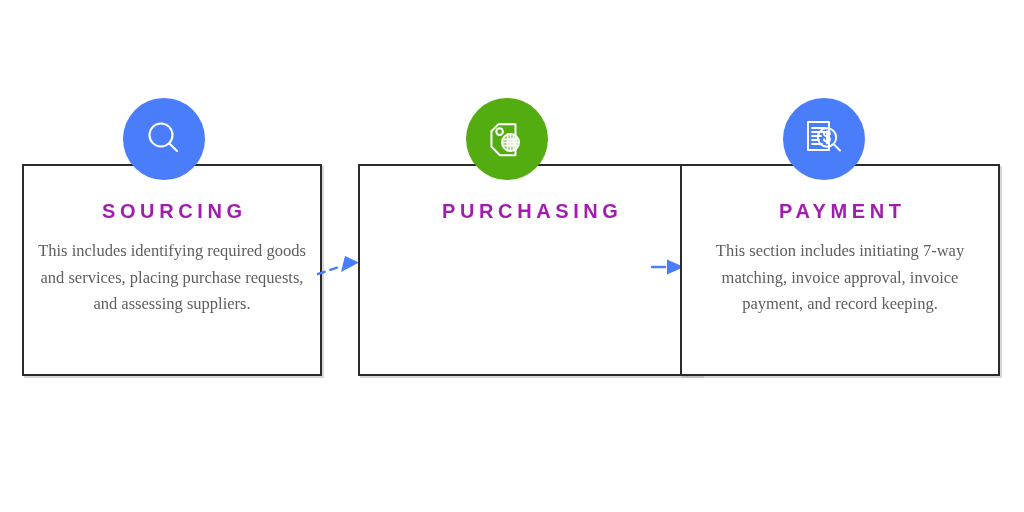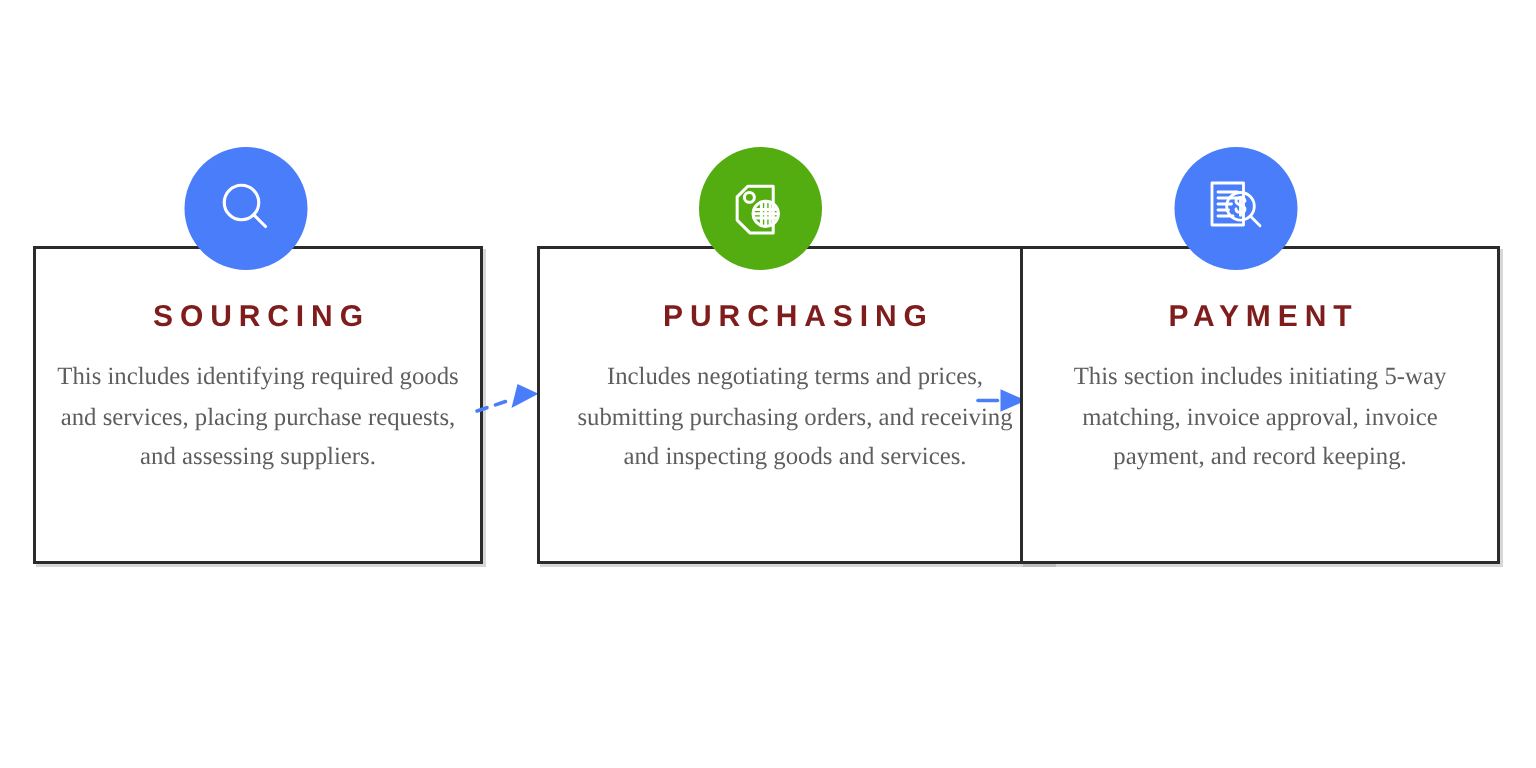--- a/index.html
+++ b/index.html
@@ -36,21 +36,21 @@
 
   .card-title {
     position: absolute;
     left: 0;
     right: 0;
     top: 34px;
     text-align: center;
     font-size: 20px;
     font-weight: 700;
     letter-spacing: 4.6px;
-    color: #7f1d1d;
+    color: #a21caf;
     text-indent: 4.6px;
   }
 
   .card-body {
     position: absolute;
     left: 14px;
     right: 14px;
     top: 72px;
     text-align: center;
     font-size: 16.5px;
@@ -106,21 +106,20 @@
 
   <div class="connector conn-1">
     <svg width="48" height="34" viewBox="0 0 48 34">
       <line x1="0" y1="22" x2="24" y2="14" stroke="#4a7dfa" stroke-width="2.4" stroke-linecap="round" stroke-dasharray="7 6"></line>
       <polygon points="23,20 41,10.5 27,4" fill="#4a7dfa"></polygon>
     </svg>
   </div>
 
   <div class="card card-2">
     <div class="card-title">PURCHASING</div>
-    <div class="card-body">Includes negotiating terms and prices, submitting purchasing orders, and receiving and inspecting goods and services.</div>
   </div>
 
   <div class="badge badge-2">
     <span>
       <svg width="46" height="46" viewBox="0 0 46 46" fill="none" stroke="#ffffff" stroke-width="2" stroke-linecap="round" stroke-linejoin="round">
 
         <path d="M6.5 17.5 L17.5 6.5 L27.5 6.5 L39.5 18.5 L28.5 29.5 L17.5 40.5 L6.5 29.5 Z" transform="rotate(-45 23 23)"></path>
 
         <circle cx="15.6" cy="15.6" r="3.3"></circle>
 
@@ -133,21 +132,21 @@
 
   <div class="connector conn-2">
     <svg width="36" height="34" viewBox="0 0 36 34">
       <line x1="0" y1="15" x2="13" y2="15" stroke="#4a7dfa" stroke-width="2.4" stroke-linecap="round"></line>
       <polygon points="15,7.5 32,15 15,22.5" fill="#4a7dfa"></polygon>
     </svg>
   </div>
 
   <div class="card card-3">
     <div class="card-title">PAYMENT</div>
-    <div class="card-body">This section includes initiating 5-way matching, invoice approval, invoice payment, and record keeping.</div>
+    <div class="card-body">This section includes initiating 7-way matching, invoice approval, invoice payment, and record keeping.</div>
   </div>
 
   <div class="badge badge-3">
     <span>
       <svg width="46" height="46" viewBox="0 0 46 46" fill="none" stroke="#ffffff" stroke-width="1.9" stroke-linecap="round" stroke-linejoin="round">
 
         <rect x="7" y="6" width="21" height="28"></rect>
 
         <path d="M11 12 h13 M11 16 h13 M11 20 h9 M11 24 h7 M11 28 h10"></path>
 

